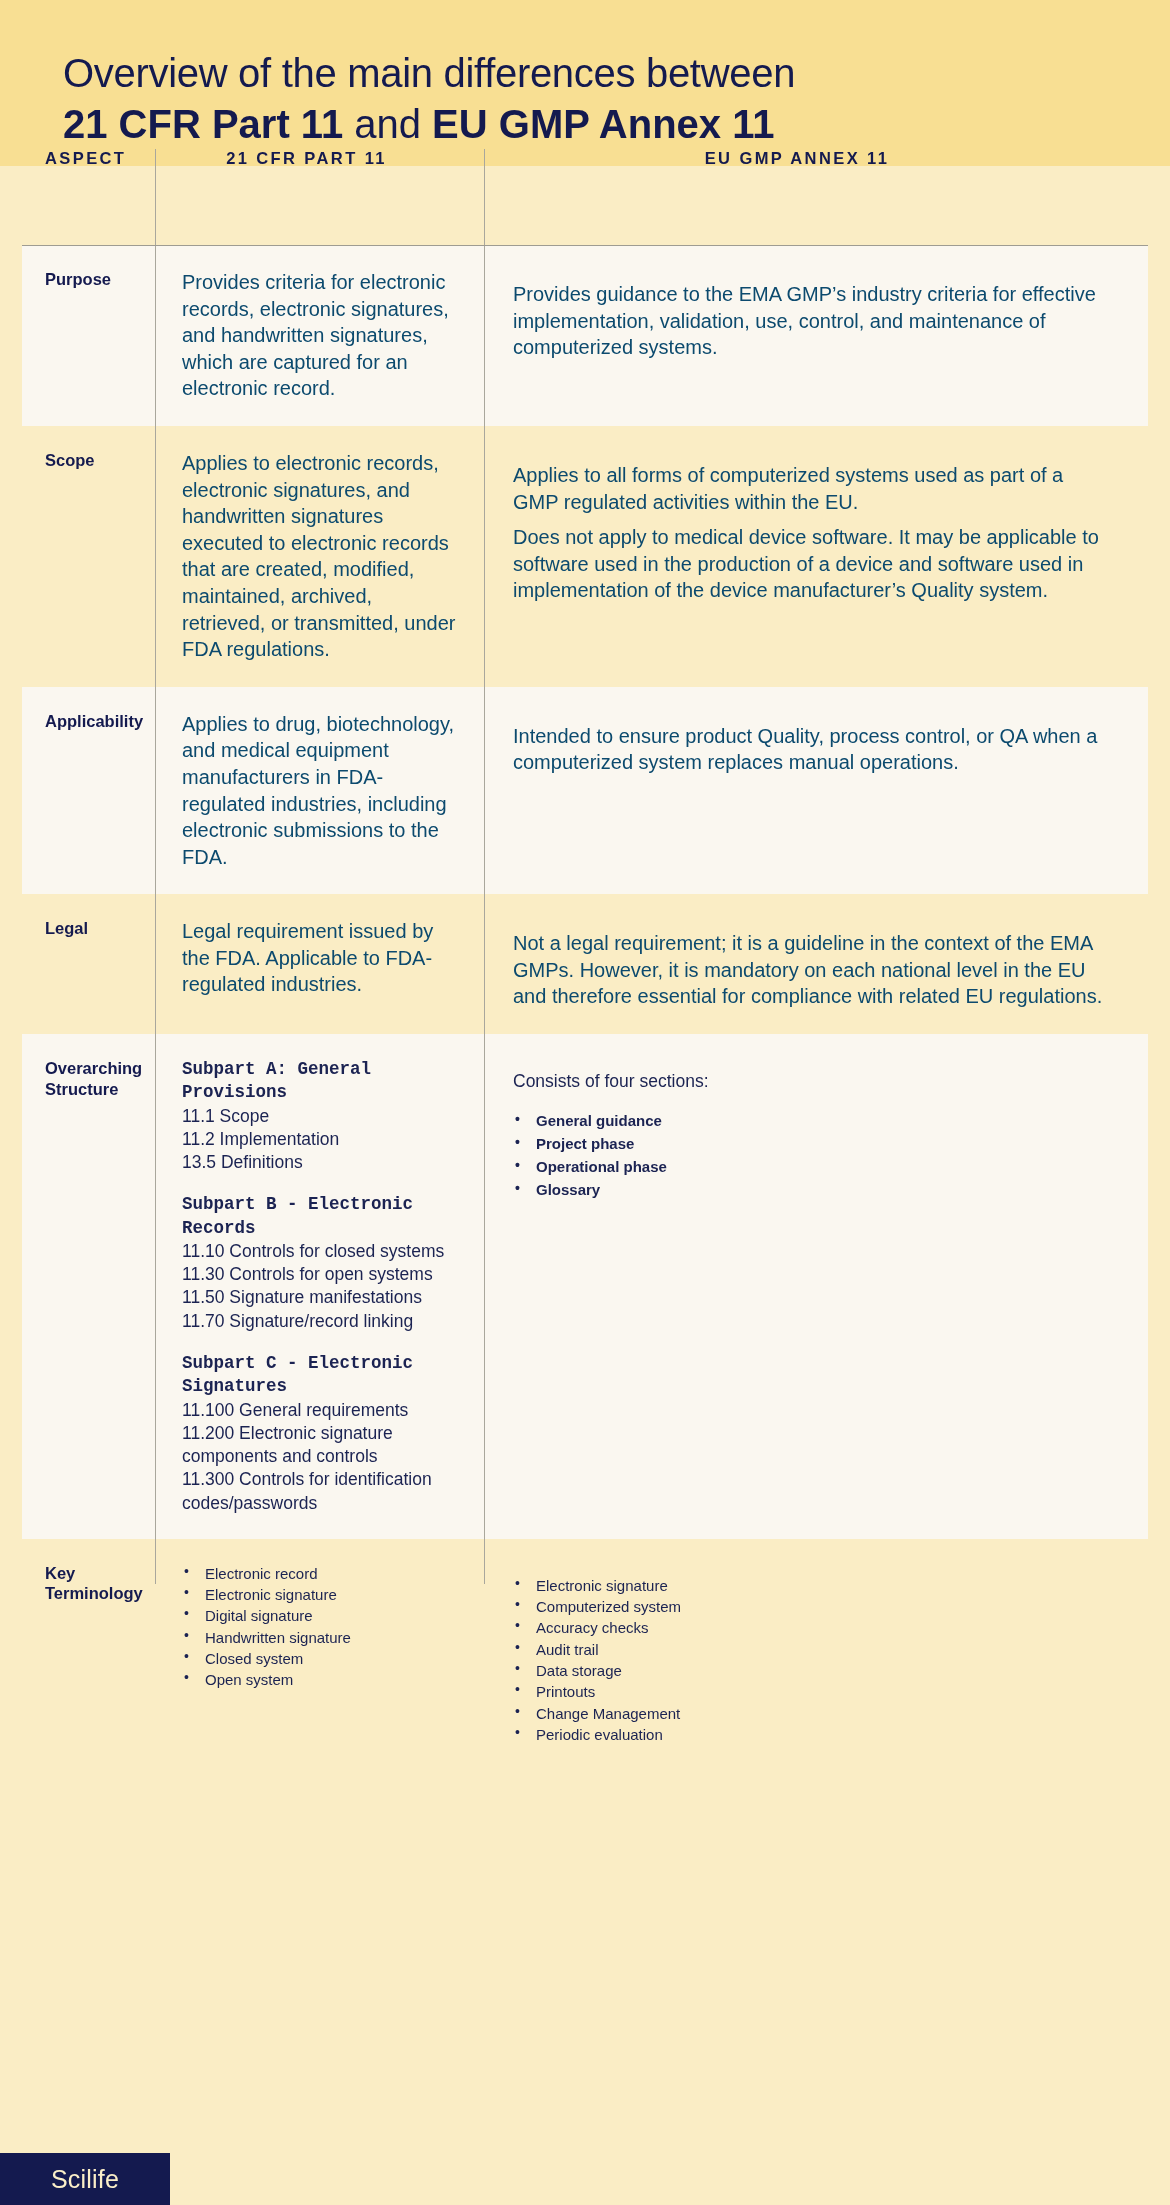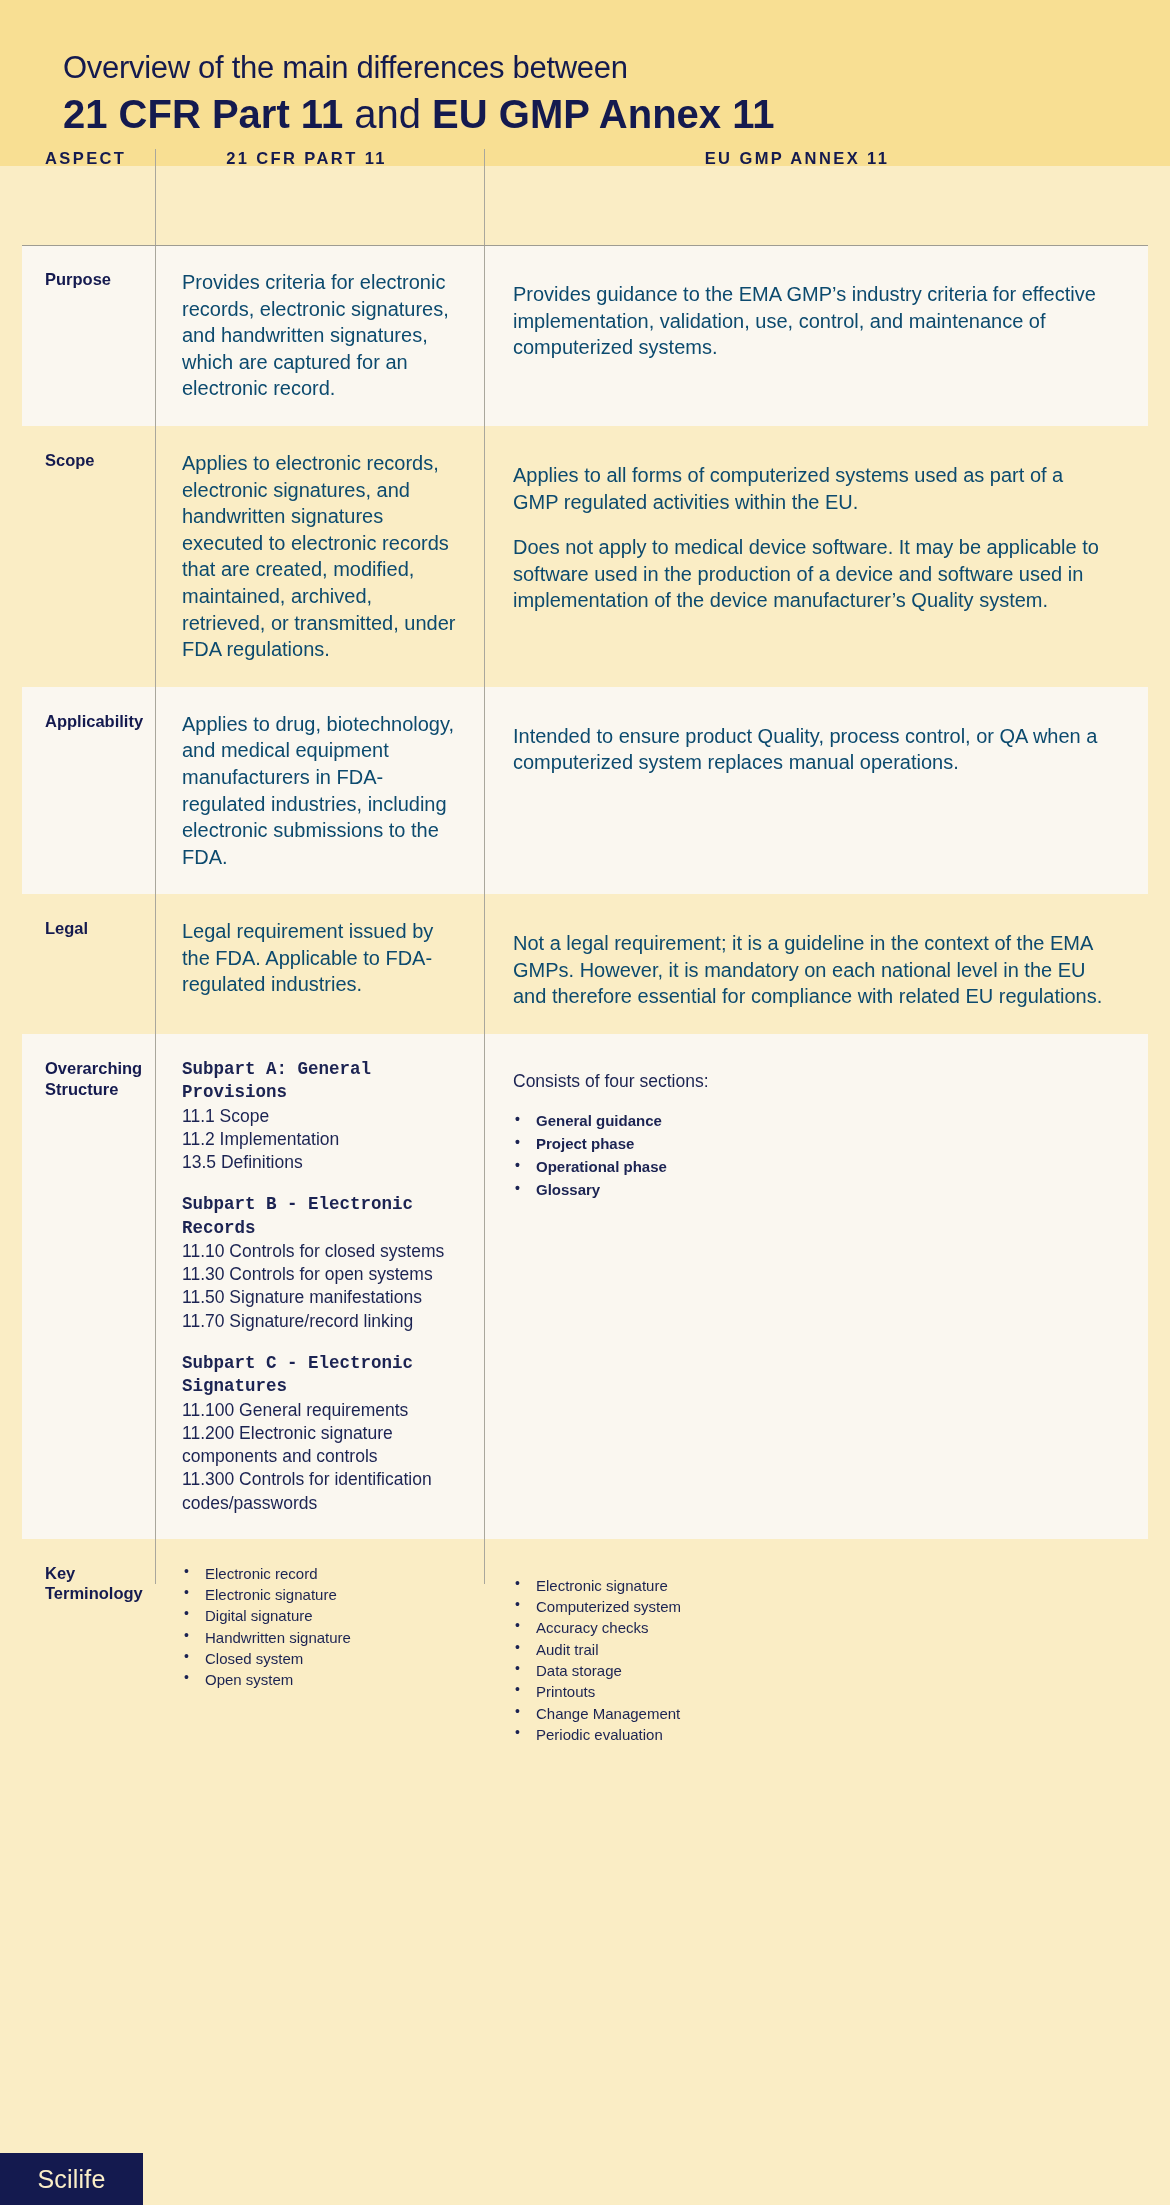--- a/index.html
+++ b/index.html
@@ -12,21 +12,21 @@
   }
   .page { position:relative; width:1170px; height:2205px; background:#FAEDC5; }
 
   
   .banner {
     position:absolute; left:0; top:0; width:1170px; height:166px;
     background:#F8DF93;
   }
   .banner-inner { padding:50px 60px 0 63px; }
   .title-line1 {
-    font-size:31px; font-weight:400; letter-spacing:-0.3px;
+    font-size:40px; font-weight:400; letter-spacing:-0.3px;
     line-height:1.18; color:#141A4F; white-space:nowrap;
   }
   .title-line2 {
     font-size:40px; line-height:1.18; color:#141A4F;
     margin-top:4px; white-space:nowrap; font-weight:400;
   }
   .title-line2 .b { font-weight:700; }
 
   
   .table {
@@ -69,21 +69,21 @@
   .hdr .cell-b { padding:0 60px 2px 0; justify-content:center; }
 
   
   .aspect-label {
     font-size:16.5px; font-weight:700; line-height:1.24; color:#141A4F;
   }
   .body-text {
     font-size:20px; line-height:1.33; color:#0c4a6e; font-weight:400;
   }
   .body-text p { margin:0; }
-  .body-text p + p { margin-top:19px; }
+  .body-text p + p { margin-top:9px; }
 
   .struct { font-size:17.5px; line-height:1.33; color:#1B2352; }
   .struct .sub-h { font-weight:700;font-family:Liberation Mono, monospace; }
   .struct .grp { margin:0; }
   .struct .grp + .grp { margin-top:19px; }
   .struct .ln { display:block; }
 
   ul.bul { list-style:none; margin:0; padding:0; }
   ul.bul li {
     position:relative; padding-left:23px;
@@ -92,21 +92,21 @@
   ul.bul li::before {
     content:"\2022"; position:absolute; left:2px; top:-1px;
     font-size:14px; color:#1B2352;
   }
   ul.bul.bold li { font-weight:700; line-height:1.52; }
   .lead { font-size:17.5px; line-height:1.33; color:#1B2352; margin-bottom:17px; }
 
   
   .footer-logo {
     position:absolute; left:0; bottom:0;
-    width:143px; height:52px; background:#141A4F;
+    width:170px; height:52px; background:#141A4F;
     display:flex; align-items:center; justify-content:center;
   }
   .footer-logo span {
     color:#FBEFC8; font-size:25px; letter-spacing:0.2px; font-weight:400;
   }
 </style>
 </head>
 <body>
 
 <div class="page">

